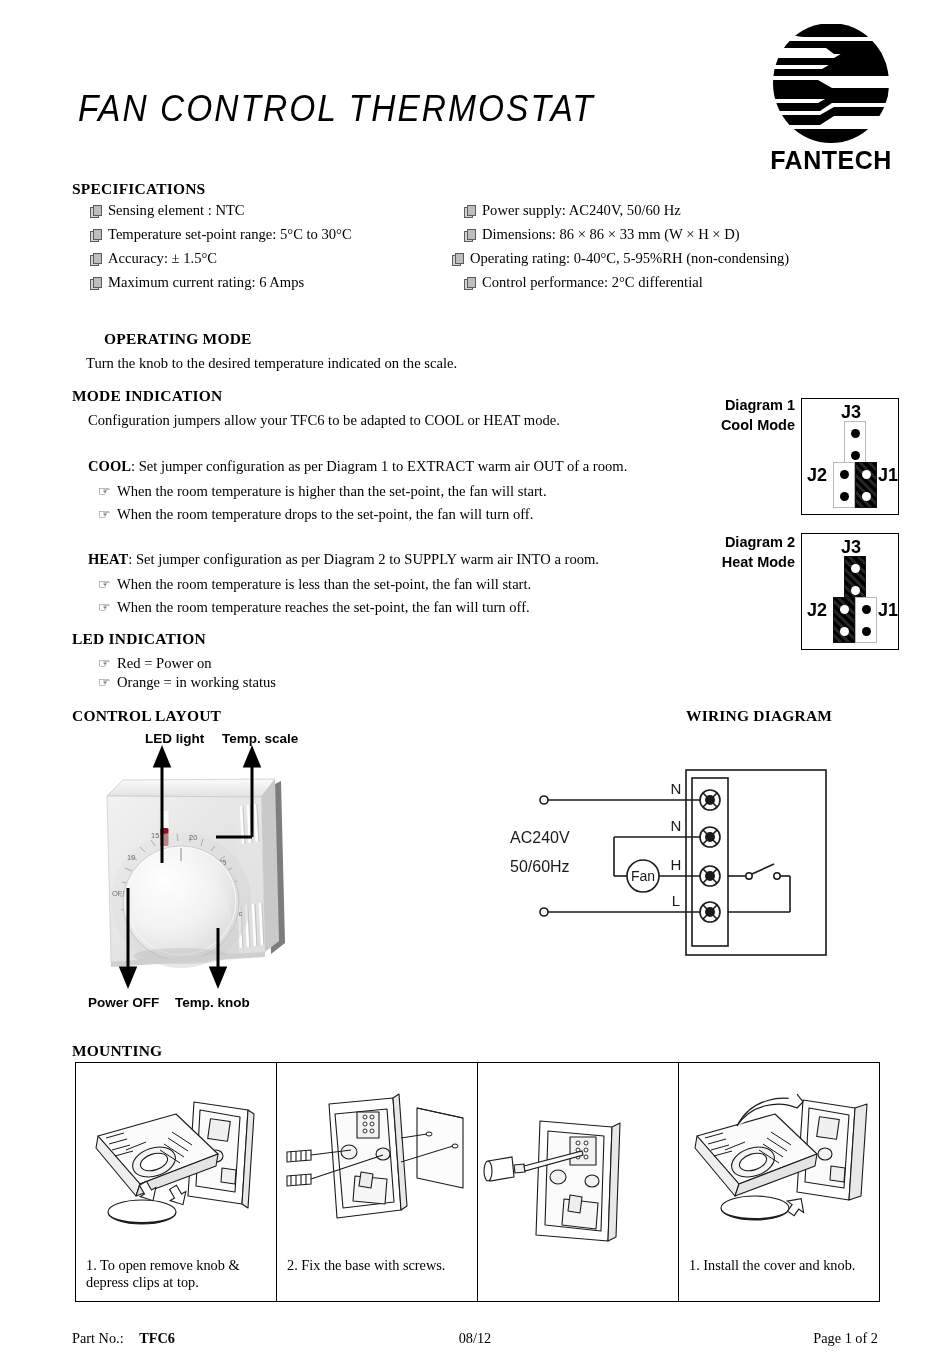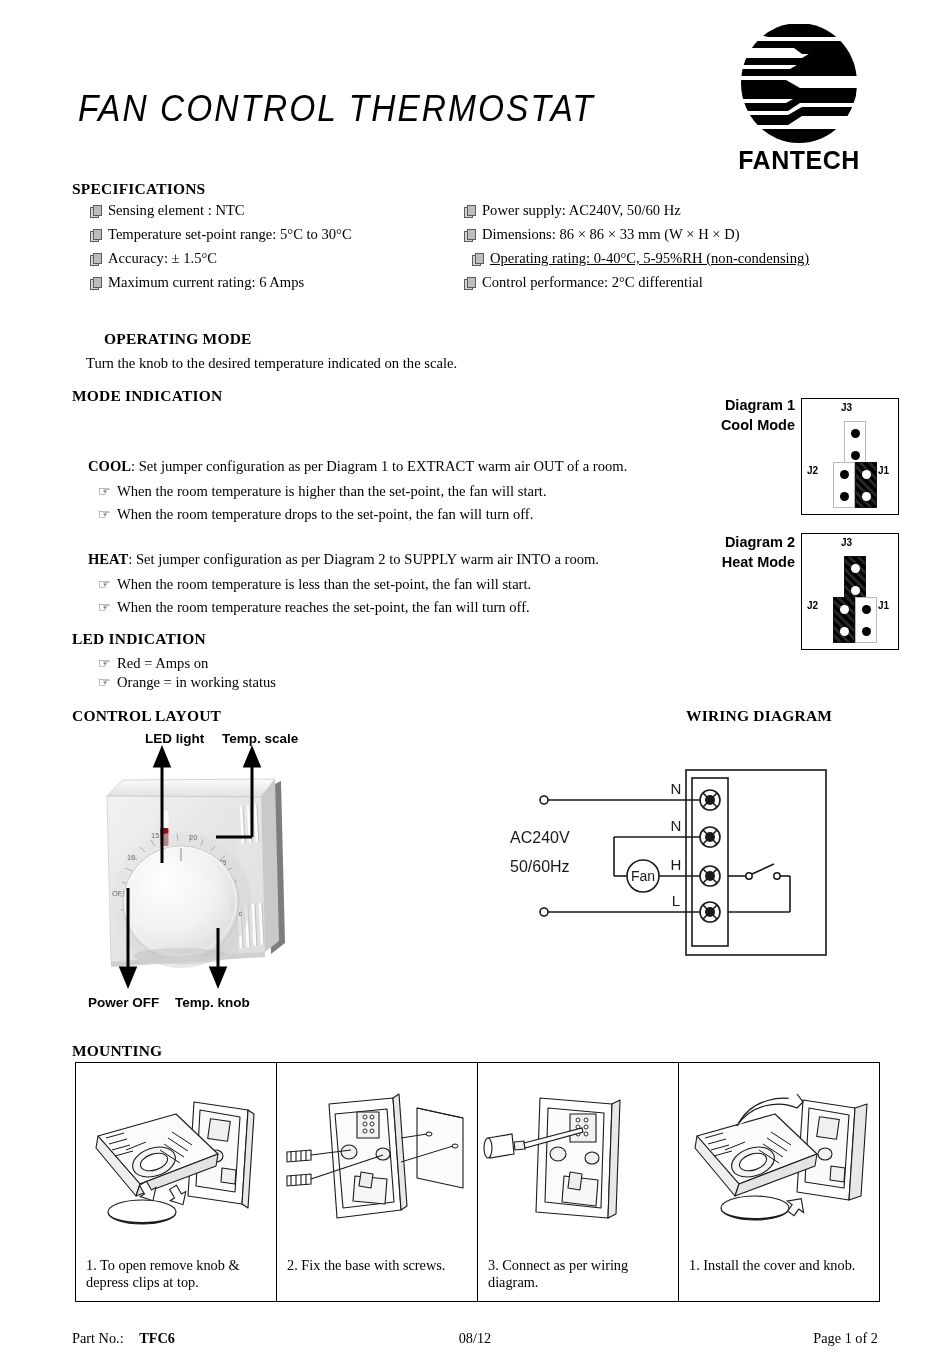--- a/index.html
+++ b/index.html
@@ -17,21 +17,21 @@
 
   
   .title {
     position:absolute; left:78px; top:88px;
     font-family:"Liberation Sans", sans-serif;
     font-style:italic; font-weight:400;
     font-size:36px; letter-spacing:2.2px;
     transform:scaleX(0.93); transform-origin:left center;
     white-space:nowrap;
   }
-  .logo-wrap { position:absolute; left:724px; top:22px; width:150px; height:155px; }
+  .logo-wrap { position:absolute; left:756px; top:22px; width:150px; height:155px; }
   .logo-mark { position:absolute; left:8px; top:0; width:134px; height:122px; }
   .logo-text {
     position:absolute; left:0; top:124px; width:150px; text-align:center;
     font-family:"Liberation Sans", sans-serif; font-weight:bold;
     font-size:25px; letter-spacing:0.5px;
   }
 
   
   .h-sec {
     position:absolute;
@@ -75,21 +75,21 @@
   }
   .hdr-pin.on { background:#111; border-color:#111;
     background-image:repeating-linear-gradient(45deg,#000 0 3px,#262626 3px 6px); }
   .pin {
     position:absolute; width:9px; height:9px; border-radius:50%;
     background:#000; left:50%; margin-left:-4.5px;
   }
   .hdr-pin.on .pin { background:#fff; }
   .jname {
     position:absolute; font-family:"Liberation Sans", sans-serif;
-    font-weight:bold; font-size:10px;
+    font-weight:bold; font-size:18px;
   }
 
   
   .cl-label {
     position:absolute; font-family:"Liberation Sans", sans-serif;
     font-weight:bold; font-size:13.5px; white-space:nowrap;
   }
   .arrow-up, .arrow-down { position:absolute; }
 
   
@@ -158,31 +158,32 @@
   <div class="bullet-row" style="left:90px; top:274px;">
     <span class="gl-cube"></span><span>Maximum current rating: 6 Amps</span>
   </div>
 
   <div class="bullet-row" style="left:464px; top:202px;">
     <span class="gl-cube"></span><span>Power supply: AC240V, 50/60 Hz</span>
   </div>
   <div class="bullet-row" style="left:464px; top:226px;">
     <span class="gl-cube"></span><span>Dimensions: 86 × 86 × 33 mm (W × H × D)</span>
   </div>
-  <div class="bullet-row" style="left:472px; top:250px;text-decoration:underline;">
+  <div class="bullet-row" style="left:452px; top:250px;">
     <span class="gl-cube"></span><span>Operating rating: 0-40°C, 5-95%RH (non-condensing)</span>
   </div>
   <div class="bullet-row" style="left:464px; top:274px;">
     <span class="gl-cube"></span><span>Control performance: 2°C differential</span>
   </div>
 
   <div class="h-sec" style="left:72px; top:330px;margin-left:32px;">OPERATING MODE</div>
   <div class="txt" style="left:86px; top:355px;">Turn the knob to the desired temperature indicated on the scale.</div>
 
   <div class="h-sec" style="left:72px; top:387px;">MODE INDICATION</div>
+  <div class="txt" style="left:88px; top:412px;">Configuration jumpers allow your TFC6 to be adapted to COOL or HEAT mode.</div>
 
   <div class="txt" style="left:88px; top:458px;">
     <b>COOL</b><span>: Set jumper configuration as per Diagram 1 to EXTRACT warm air OUT of a room.</span>
   </div>
   <div class="bullet-row" style="left:98px; top:483px;">
     <span class="gl-hand">☞</span><span>When the room temperature is higher than the set-point, the fan will start.</span>
   </div>
   <div class="bullet-row" style="left:98px; top:506px;">
     <span class="gl-hand">☞</span><span>When the room temperature drops to the set-point, the fan will turn off.</span>
   </div>
@@ -234,21 +235,21 @@
     </div>
     <div class="hdr-pin" style="left:53px; top:63px; width:22px; height:46px;">
       <div class="pin" style="top:7px;"></div>
       <div class="pin" style="top:29px;"></div>
     </div>
     <div class="jname" style="left:76px; top:66px;">J1</div>
   </div>
 
   <div class="h-sec" style="left:72px; top:630px;">LED INDICATION</div>
   <div class="bullet-row" style="left:98px; top:655px;">
-    <span class="gl-hand">☞</span><span>Red = Amps on</span>
+    <span class="gl-hand">☞</span><span>Red = Power on</span>
   </div>
   <div class="bullet-row" style="left:98px; top:674px;">
     <span class="gl-hand">☞</span><span>Orange = in working status</span>
   </div>
 
   <div class="h-sec" style="left:72px; top:707px;">CONTROL LAYOUT</div>
 
   <div class="cl-label" style="left:145px; top:731px;">LED light</div>
   <div class="cl-label" style="left:222px; top:731px;">Temp. scale</div>
   <div class="cl-label" style="left:88px; top:995px;">Power OFF</div>
@@ -575,21 +576,20 @@
           </g>
 
           <g fill="#fff" stroke="#1a1a1a" stroke-width="1.1">
             <path d="M10 54 L34 50 L36 70 L12 74 Z"></path>
             <ellipse cx="10" cy="64" rx="4" ry="10"></ellipse>
             <path d="M36 58 L46 57 L47 65 L37 66 Z" fill="#f0f0f0"></path>
             <path d="M46 59 L104 44 L105 48 L47 64 Z" fill="#fbfbfb"></path>
           </g>
         </svg>
       </div>
-      <div class="mcap">3. Connect as per wiring diagram.</div>
     </div>
 
     <div class="mcell">
       <div class="mfig">
         <svg viewBox="0 0 200 150" width="100%" height="100%" preserveAspectRatio="xMidYMid meet">
           <g fill="#fff" stroke="#1a1a1a" stroke-width="1.1" stroke-linejoin="round">
 
             <path d="M124 16 L176 24 L170 116 L118 108 Z"></path>
             <path d="M130 24 L170 31 L165 104 L126 98 Z" fill="#fafafa"></path>
             <path d="M176 24 L170 116 L182 112 L188 20 Z" fill="#e8e8e8"></path>

